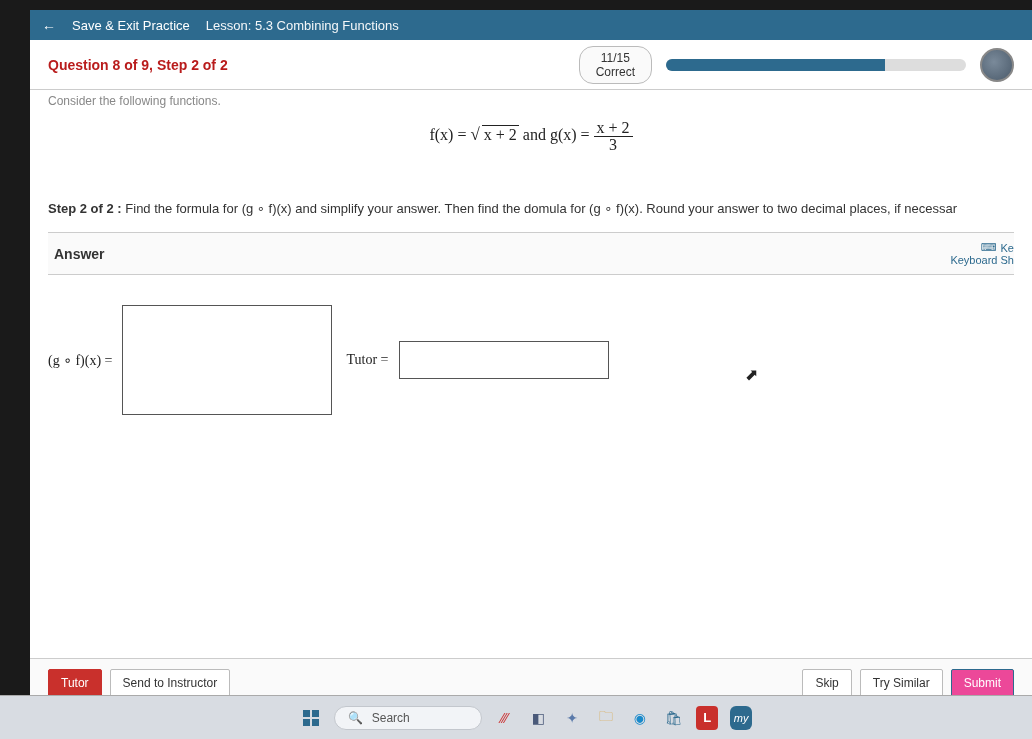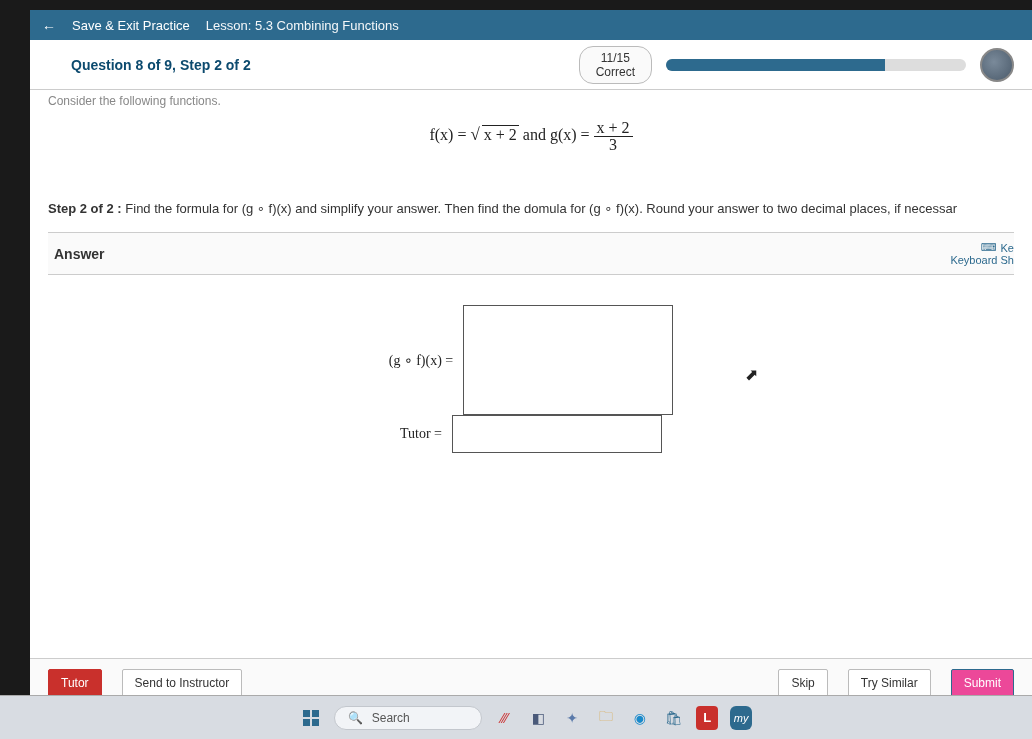--- a/index.html
+++ b/index.html
@@ -36,24 +36,23 @@
   background: #fff;
   border-bottom: 1px solid #ccc;
   height: 50px;
   display: flex;
   align-items: center;
   padding: 0 18px;
   gap: 14px;
 }
 .question-num {
   font-size: 14px;
-  color: #0c4a6e;
+  color: #b91c1c;
   font-weight: 600;
   flex: 1;
-  margin-left: 23px;
 }
 .correct-box {
   border: 1px solid #bbb;
   padding: 4px 16px;
   text-align: center;
   font-size: 12px;
   color: #333;
   border-radius: 14px;
   background: #fafafa;
 }
@@ -91,37 +90,37 @@
 .answer-bar {
   border-top:1px solid #ccc; border-bottom:1px solid #ccc;
   background:#fafafa; padding:8px 0;
   display:flex; justify-content:space-between; align-items:center;
 }
 .answer-label { font-size:14px; font-weight:600; color:#333;margin-left:6px; }
 .kb-links { text-align:right; font-size:11px; color:#2d6a8e; }
 .kb-links .kb-row { display:flex; align-items:center; gap:4px; justify-content:flex-end; }
 .kb-icon { font-size:11px; }
 .answer-body {
-  display:flex; flex-direction:column; align-items:center; 
+  display:flex; align-items:center; gap:14px;
   padding:30px 0 24px;
 }
 .input-row { display:flex; align-items:center; gap:10px; }
 .input-label { font-size:14px; font-family:"Cambria Math",Georgia,serif; color:#222; }
 .big-box {
   width:210px; height:110px; border:1px solid #555; background:#fff;
 }
 .small-box {
   width:210px; height:38px; border:1px solid #555; background:#fff;
 }
 .cursor-img {
   position:absolute; top:275px; left:715px; font-size:16px; color:#222;
 }
 .footer-row {
   background:#fafafa; border-top:1px solid #ccc;
-  padding:10px 18px; display:flex; align-items:center; gap:20px;
+  padding:10px 18px; display:flex; align-items:center; gap:8px;
 }
 .btn {
   border:1px solid #bbb; background:#fff; color:#333;
   padding:6px 12px; font-size:12px; border-radius:2px; cursor:pointer;
 }
 .btn-tutor { background:#c9302c; color:#fff; border-color:#c9302c; }
 .btn-submit { background:#ec4899; color:#fff; border-color:#2d6a8e; }
 .footer-spacer { flex:1; }
 .copyright {
   background:#0e8ea8; color:#fff; font-size:11px; padding:10px 22px;

